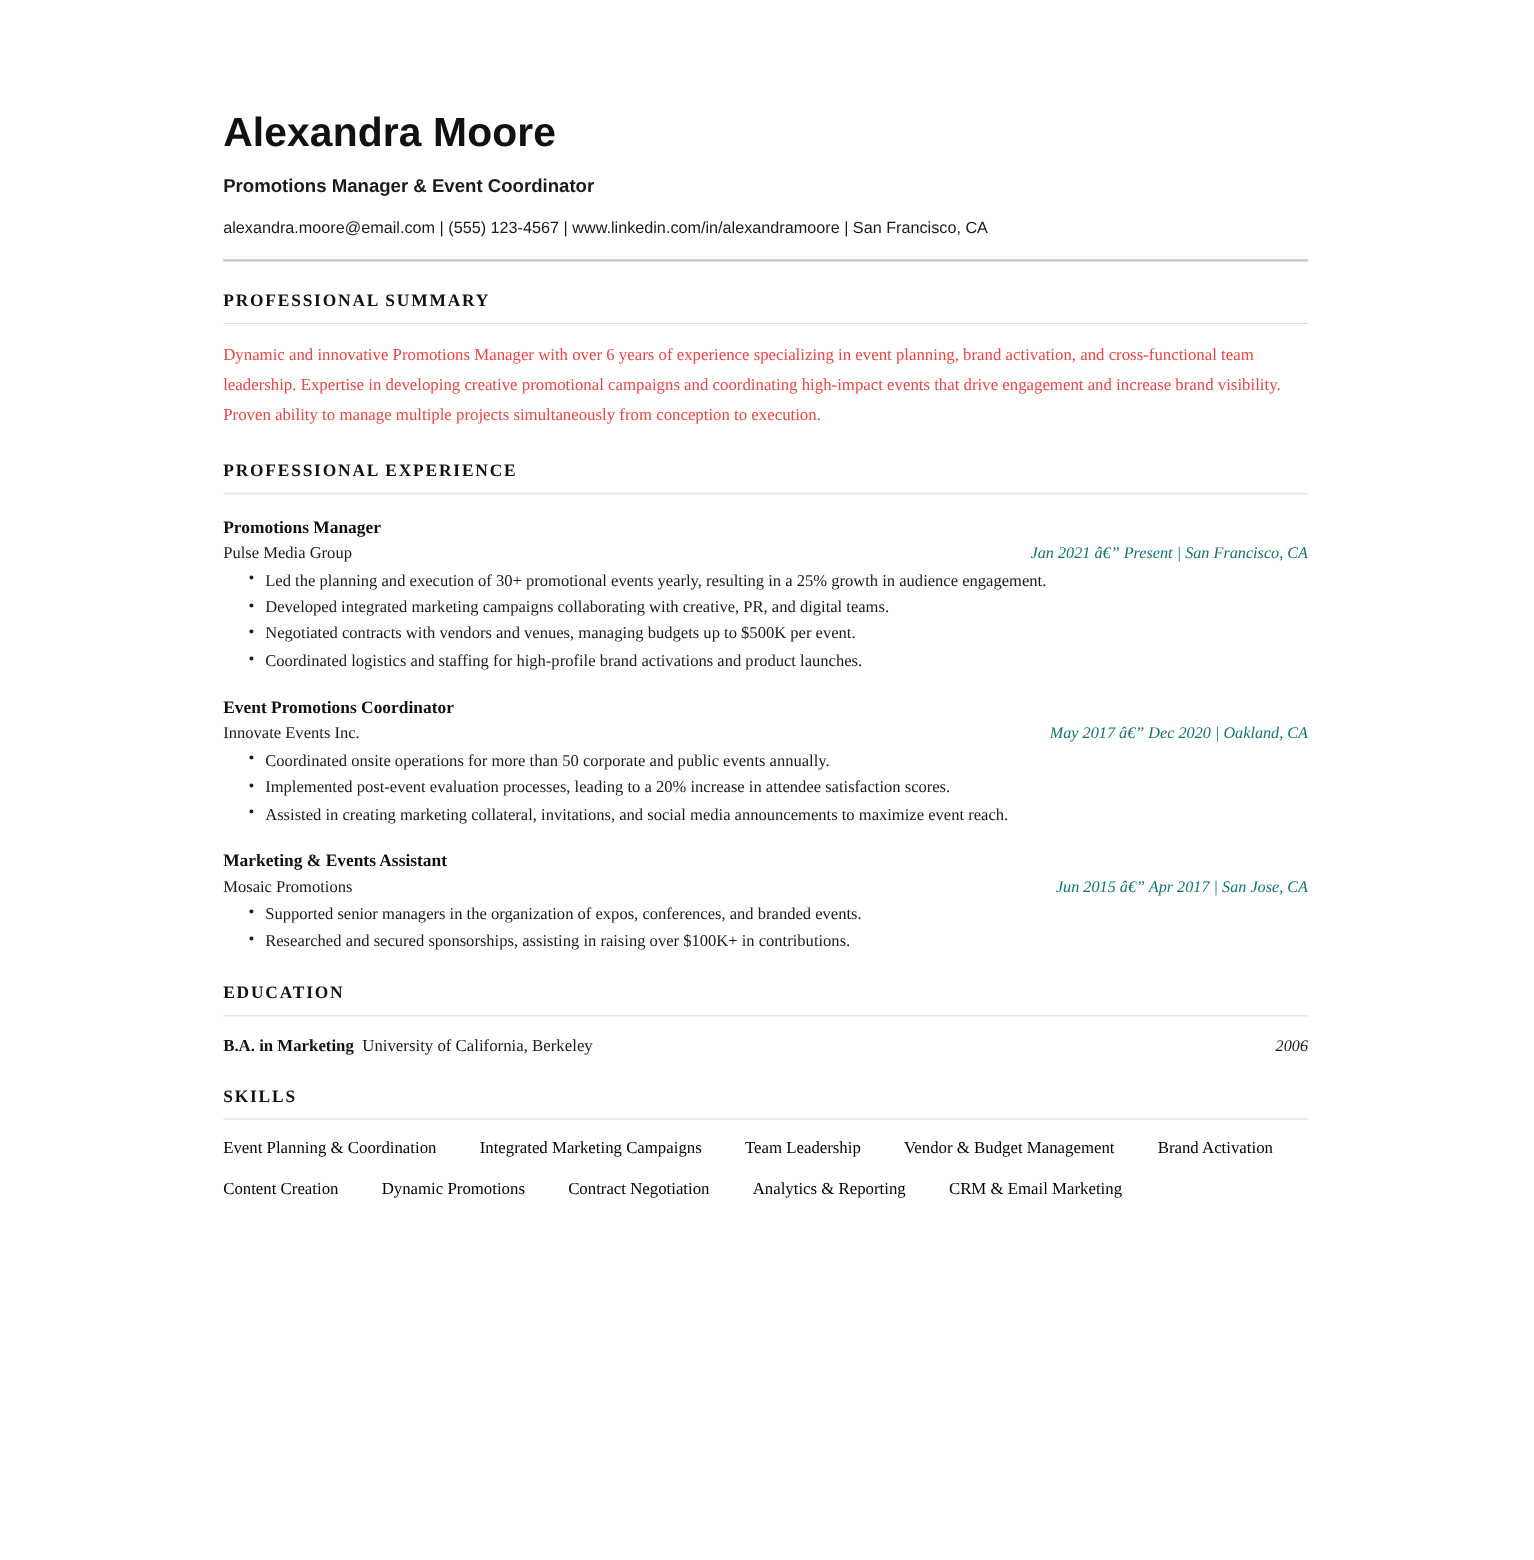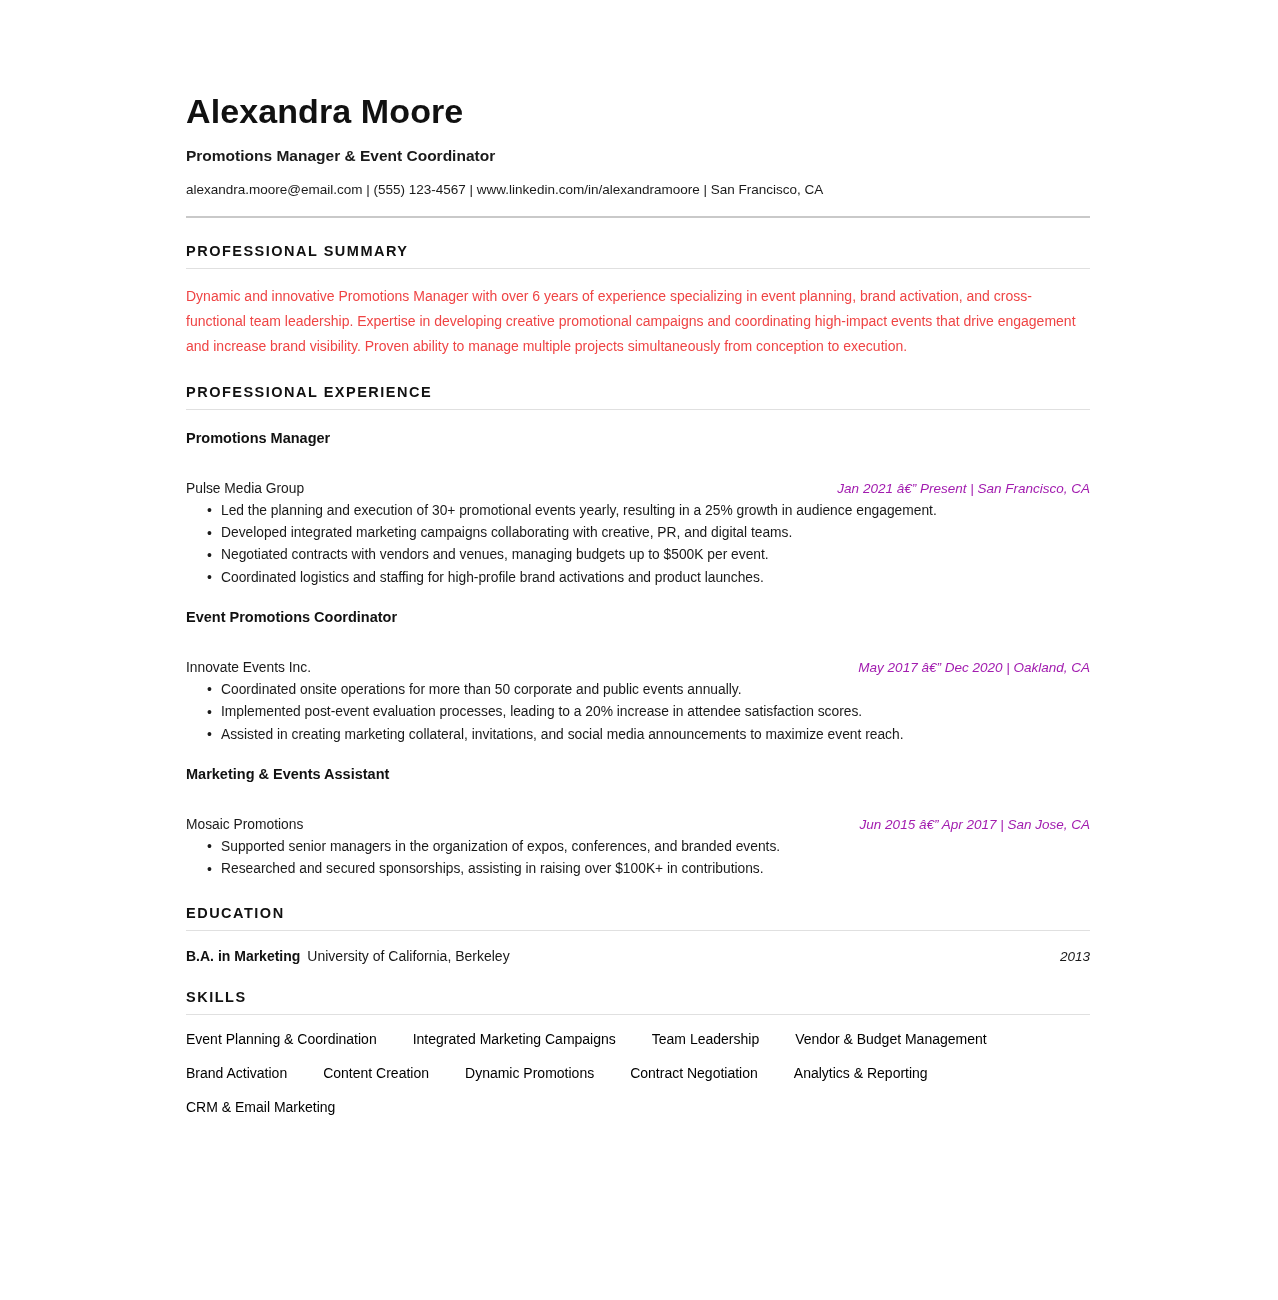--- a/index.html
+++ b/index.html
@@ -45,20 +45,21 @@
     line-height: 1.3;
   }
   .header-rule {
     border-top: 2px solid #c9c9c9;
     margin-top: 18px;
   }
 
   
   .section {
     margin-top: 25px;
+    font-family: Liberation Serif, serif;
   }
   .section-title {
     font-size: 14.5px;
     font-weight: bold;
     letter-spacing: 1.5px;
     color: #111111;
     text-transform: uppercase;
   }
   .section-rule {
     border-top: 1px solid #e0e0e0;
@@ -93,24 +94,23 @@
     align-items: baseline;
     margin-top: 3px;
   }
   .job-company {
     font-size: 13.8px;
     color: #1a1a1a;
   }
   .job-dates {
     font-size: 13.5px;
     font-style: italic;
-    color: #a21caf;
+    color: #0f766e;
     text-align: right;
     white-space: nowrap;
-    margin-top: 30px;
   }
   ul.bullets {
     margin: 4px 0 0 0;
     padding-left: 35px;
     list-style: none;
   }
   ul.bullets li {
     font-size: 13.8px;
     line-height: 1.62;
     color: #1a1a1a;
@@ -228,21 +228,21 @@
     </div>
   </div>
 
   <div class="section">
     <div class="section-title">EDUCATION</div>
     <div class="section-rule"></div>
     <div class="edu-row">
       <span class="edu-left">
         <span class="edu-degree">B.A. in Marketing</span><span class="edu-school">University of California, Berkeley</span>
       </span>
-      <span class="edu-year">2013</span>
+      <span class="edu-year">2006</span>
     </div>
   </div>
 
   <div class="section">
     <div class="section-title">SKILLS</div>
     <div class="section-rule"></div>
     <div class="skills-wrap">
       <span class="skill">Event Planning &amp; Coordination</span>
       <span class="skill">Integrated Marketing Campaigns</span>
       <span class="skill">Team Leadership</span>

